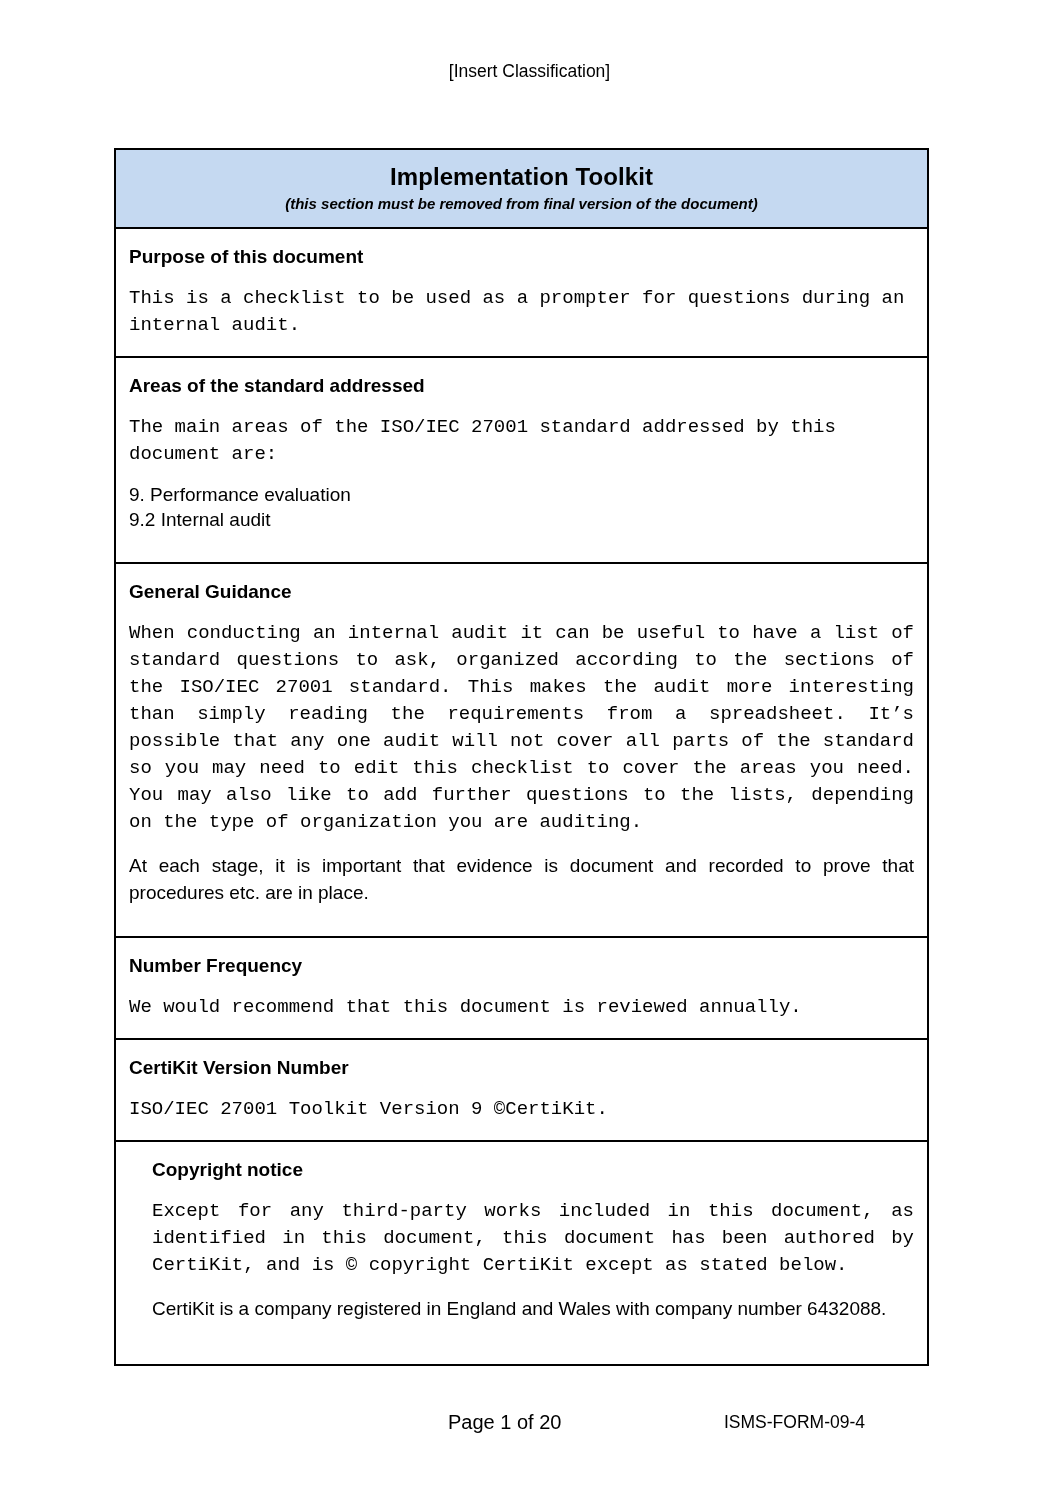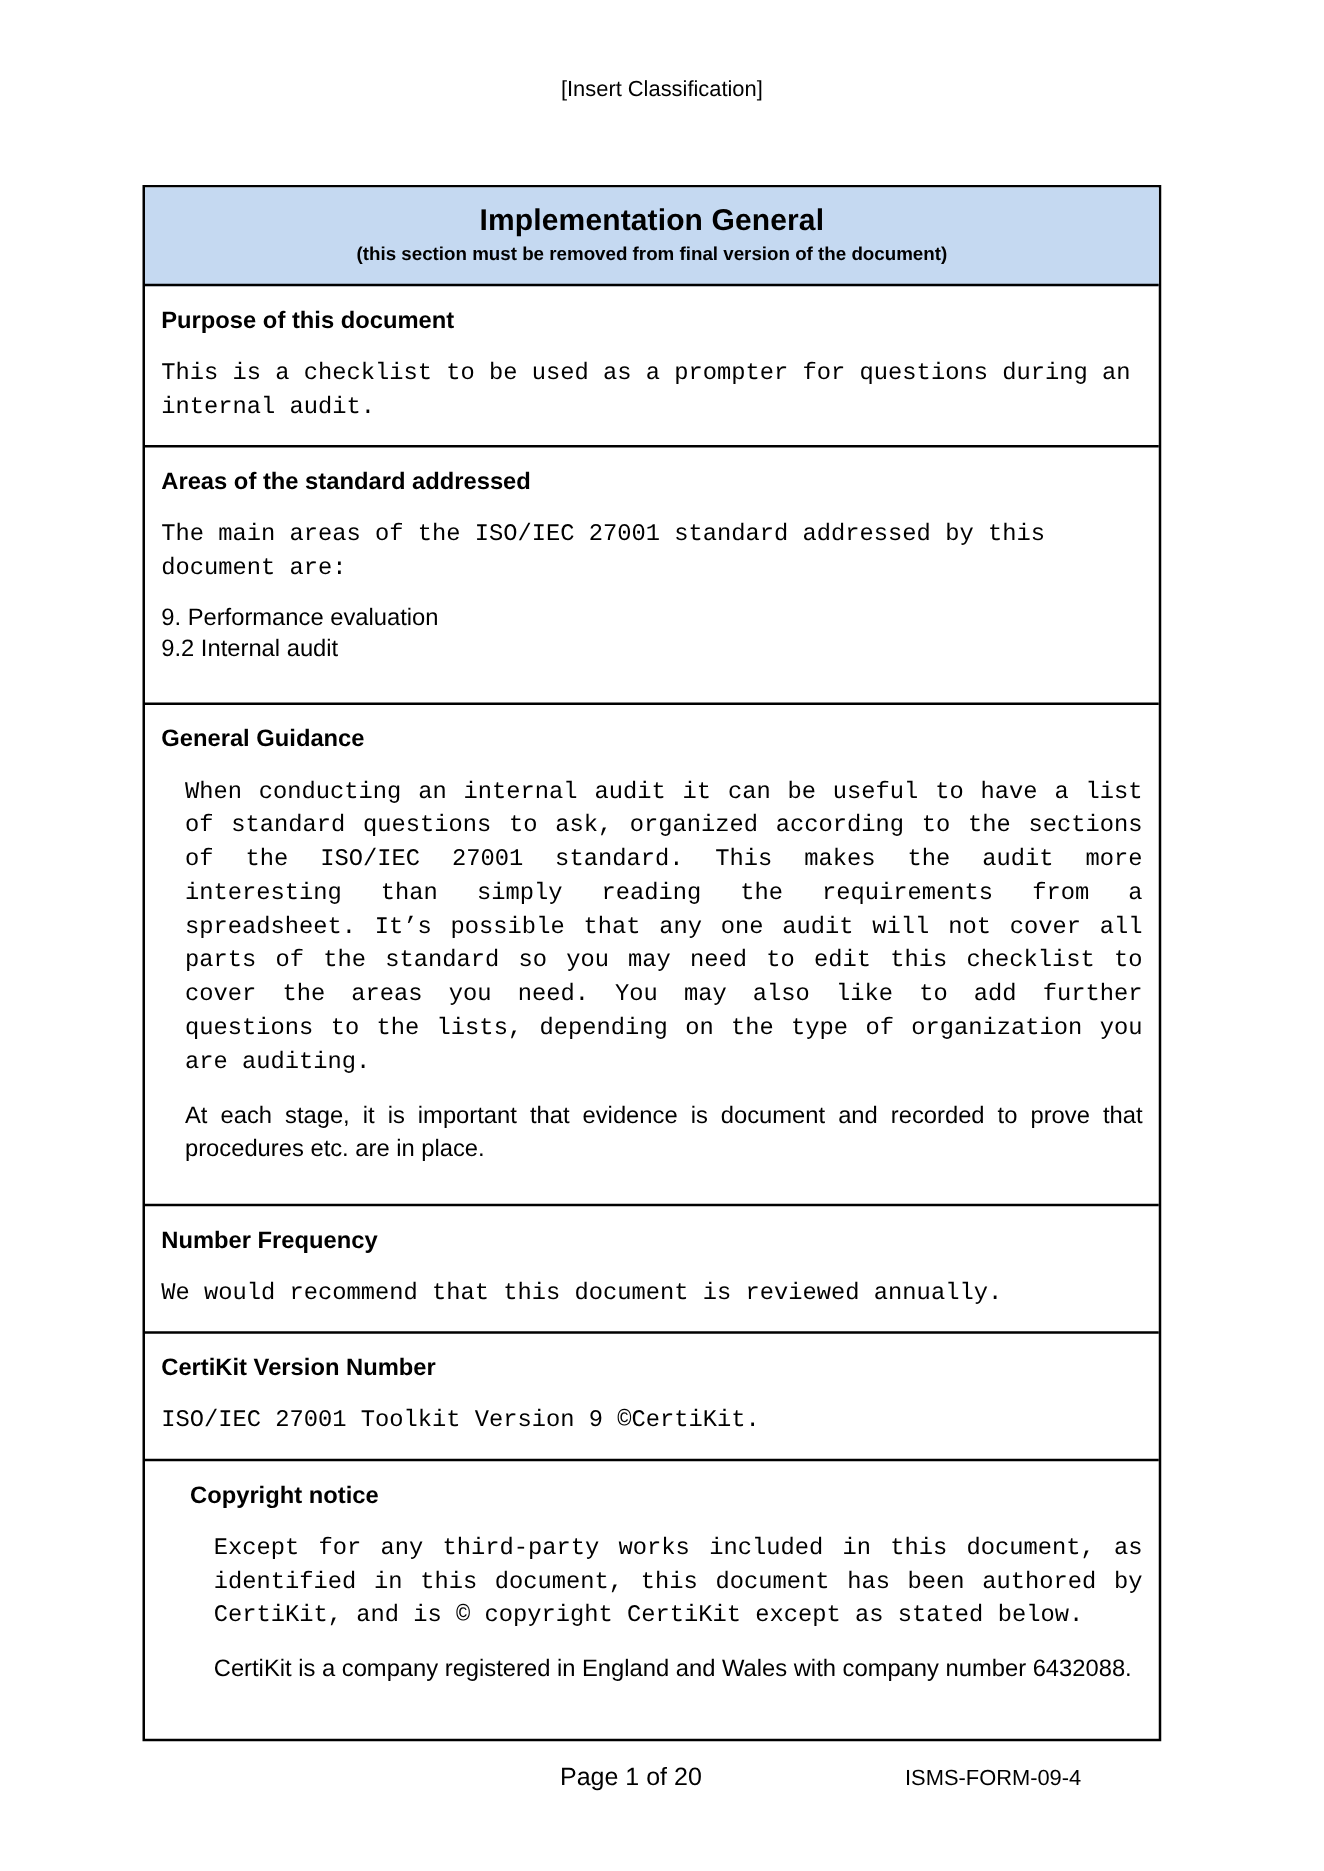--- a/index.html
+++ b/index.html
@@ -56,20 +56,21 @@
     font-size: 24px;
     font-weight: bold;
     line-height: 29px;
     letter-spacing: 0.1px;
   }
   .banner-sub {
     font-size: 15px;
     font-weight: bold;
     line-height: 19px;
     margin-top: 3px;
+    font-style: italic;
   }
 
   .section {
     border-bottom: 2px solid #000000;
     padding: 16px 13px 17px 13px;
     box-sizing: border-box;
   }
   .section:last-child {
     border-bottom: none;
   }
@@ -84,21 +85,20 @@
     line-height: 27px;
     margin: 16px 0 0 0;
   }
   .para.first {
     margin-top: 16px;
     font-family: Liberation Mono, monospace;
   }
   .para.justify {
     text-align: justify;
     text-justify: inter-word;
-    margin-left: 19px;
   }
   .para.tight {
     margin-top: 14px;
     line-height: 25px;
   }
   .section.pad-bottom-lg {
     padding-bottom: 30px;
   }
   .section.pad-bottom-xl {
     padding-bottom: 42px;
@@ -133,21 +133,21 @@
 </head>
 <body>
 
 <div class="page">
 
   <div class="doc-header">[Insert Classification]</div>
 
   <div class="guidance-table">
 
     <div class="banner">
-      <div class="banner-title">Implementation General</div>
+      <div class="banner-title">Implementation Toolkit</div>
       <div class="banner-sub">(this section must be removed from final version of the document)</div>
     </div>
 
     <div class="section">
       <div class="section-title">Purpose of this document</div>
       <p class="para first">This is a checklist to be used as a prompter for questions during an internal audit.</p>
     </div>
 
     <div class="section pad-bottom-lg">
       <div class="section-title">Areas of the standard addressed</div>

